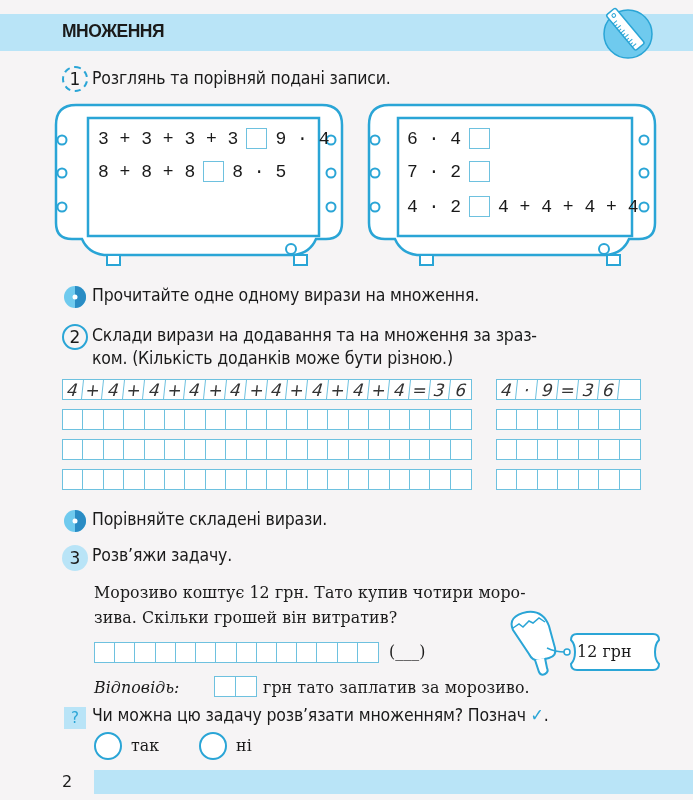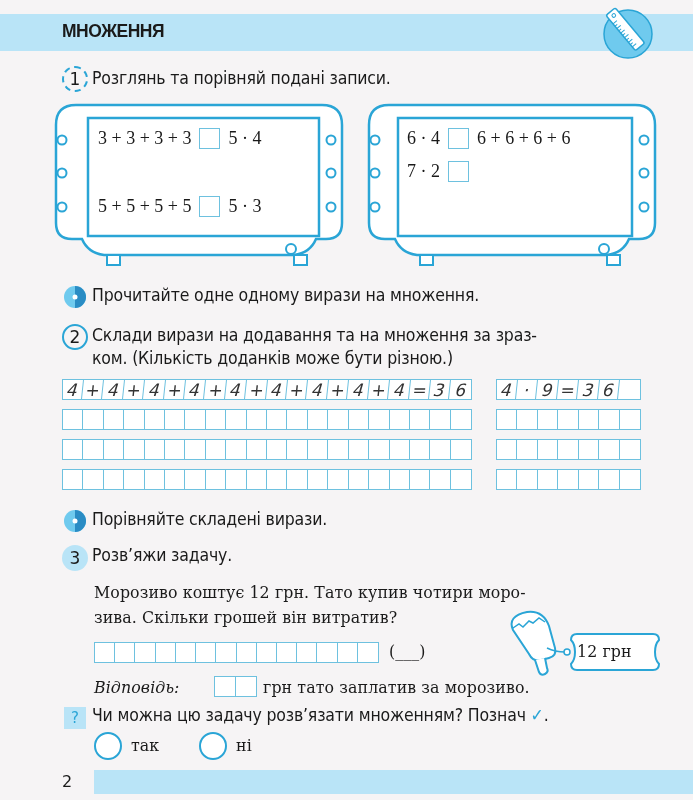--- a/index.html
+++ b/index.html
@@ -15,21 +15,21 @@
   .task-text { font-size: 17.5px; letter-spacing: -0.2px; white-space: nowrap; font-family: "DejaVu Sans", sans-serif; transform: scaleX(0.9); transform-origin: left; }
   .badge-num { width: 26px; height: 26px; border-radius: 50%; display: flex; align-items: center; justify-content: center; font-size: 17px; font-family: "DejaVu Sans", sans-serif; }
   .badge-dashed { border: 2px dashed #2aa5d6; }
   .badge-solid { border: 2px solid #2aa5d6; }
   .badge-filled { background: #b9e4f7; }
 
   .half-icon { width: 24px; height: 24px; }
 
   
   .tv { width: 290px; height: 170px; }
-  .tv-row { font-family: Liberation Serif, serif; font-size: 18px; white-space: nowrap; display: flex; align-items: center; gap: 3px; }
+  .tv-row { font-family: Liberation Mono, monospace; font-size: 18px; white-space: nowrap; display: flex; align-items: center; gap: 3px; }
   .cmp-box { display: inline-block; width: 21px; height: 21px; border: 1.5px solid #6ec1df; margin: 0 5px; background: #fff; }
 
   
   .grid-row { display: flex; height: 21px; border: 1.5px solid #6ec1df; background: #fff; }
   .grid-cell { width: 20.35px; height: 100%; border-right: 1px solid #6ec1df; display: flex; align-items: center; justify-content: center; font-size: 17px; font-style: italic; font-family: "DejaVu Sans", sans-serif; color: #333; }
   .grid-cell:last-child { border-right: none; }
   .grid-cell.hand { font-family: "DejaVu Sans", sans-serif; font-style: italic; font-weight: 300; transform: skewX(-6deg); }
 
   .serif-text { font-family: "DejaVu Serif", serif; font-size: 17px; white-space: nowrap; letter-spacing: 0.1px; transform: scaleX(0.93); transform-origin: left; }
   .italic { font-style: italic; }
@@ -81,51 +81,55 @@
     <circle cx="277" cy="37" r="4.5" fill="#fff" stroke="#2aa5d6" stroke-width="2"></circle>
     <circle cx="277" cy="70" r="4.5" fill="#fff" stroke="#2aa5d6" stroke-width="2"></circle>
     <circle cx="277" cy="104" r="4.5" fill="#fff" stroke="#2aa5d6" stroke-width="2"></circle>
     <circle cx="237" cy="146" r="5" fill="#fff" stroke="#2aa5d6" stroke-width="2"></circle>
     <rect x="53" y="152" width="13" height="10" fill="#fff" stroke="#2aa5d6" stroke-width="2"></rect>
     <rect x="240" y="152" width="13" height="10" fill="#fff" stroke="#2aa5d6" stroke-width="2"></rect>
   </svg>
   <div class="abs tv-row" style="left:44px;top:25px;">
     <span>3 + 3 + 3 + 3</span>
     <span class="cmp-box"></span>
-    <span>5 · 4</span>
-  </div>
-  <div class="abs tv-row" style="left:44px;top:93px;">
-    <span>5 + 5 + 5 + 5</span>
-    <span class="cmp-box"></span>
-    <span>5 · 3</span>
+    <span>9 · 4</span>
+  </div>
+  <div class="abs tv-row" style="left:44px;top:58px;">
+    <span>8 + 8 + 8</span>
+    <span class="cmp-box"></span>
+    <span>8 · 5</span>
   </div>
 </div>
 
 <div class="abs tv" style="left:367px;top:103px;">
   <svg class="abs" style="left:0;top:0;" width="290" height="170" viewBox="0 0 290 170">
     <path d="M22 2 H268 Q288 2 288 22 V120 Q288 136 272 136 H262 Q256 150 240 152 H50 Q34 150 28 136 H18 Q2 136 2 120 V22 Q2 2 22 2 Z" fill="#fff" stroke="#2aa5d6" stroke-width="2.5"></path>
     <rect x="31" y="15" width="234" height="118" fill="#fff" stroke="#2aa5d6" stroke-width="2.5"></rect>
     <circle cx="8" cy="37" r="4.5" fill="#fff" stroke="#2aa5d6" stroke-width="2"></circle>
     <circle cx="8" cy="70" r="4.5" fill="#fff" stroke="#2aa5d6" stroke-width="2"></circle>
     <circle cx="8" cy="104" r="4.5" fill="#fff" stroke="#2aa5d6" stroke-width="2"></circle>
     <circle cx="277" cy="37" r="4.5" fill="#fff" stroke="#2aa5d6" stroke-width="2"></circle>
     <circle cx="277" cy="70" r="4.5" fill="#fff" stroke="#2aa5d6" stroke-width="2"></circle>
     <circle cx="277" cy="104" r="4.5" fill="#fff" stroke="#2aa5d6" stroke-width="2"></circle>
     <circle cx="237" cy="146" r="5" fill="#fff" stroke="#2aa5d6" stroke-width="2"></circle>
     <rect x="53" y="152" width="13" height="10" fill="#fff" stroke="#2aa5d6" stroke-width="2"></rect>
     <rect x="240" y="152" width="13" height="10" fill="#fff" stroke="#2aa5d6" stroke-width="2"></rect>
   </svg>
   <div class="abs tv-row" style="left:40px;top:25px;">
     <span>6 · 4</span>
     <span class="cmp-box"></span>
-    <span>6 + 6 + 6 + 6</span>
   </div>
   <div class="abs tv-row" style="left:40px;top:58px;">
     <span>7 · 2</span>
     <span class="cmp-box"></span>
+  </div>
+  <div class="abs tv-row" style="left:40px;top:93px;">
+    <span>4 · 2</span>
+    <span class="cmp-box"></span>
+    <span>4 + 4 + 4 + 4</span>
   </div>
 </div>
 
 <svg class="abs half-icon" style="left:63px;top:285px;" viewBox="0 0 24 24">
   <circle cx="12" cy="12" r="11" fill="#6fcaee"></circle>
   <path d="M12 1 A11 11 0 0 1 12 23 Z" fill="#2a8cc4"></path>
   <circle cx="12" cy="12" r="2.5" fill="#fff"></circle>
 </svg>
 <div class="abs task-text" style="left:92px;top:285px;">Прочитайте одне одному вирази на множення.</div>
 

